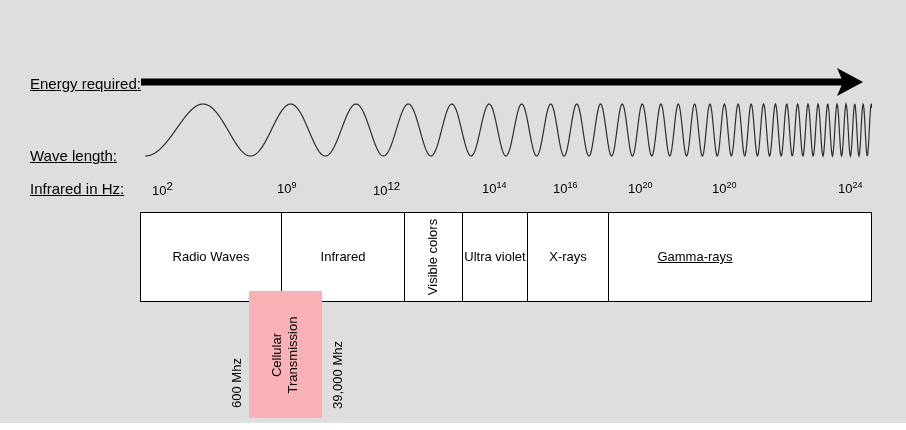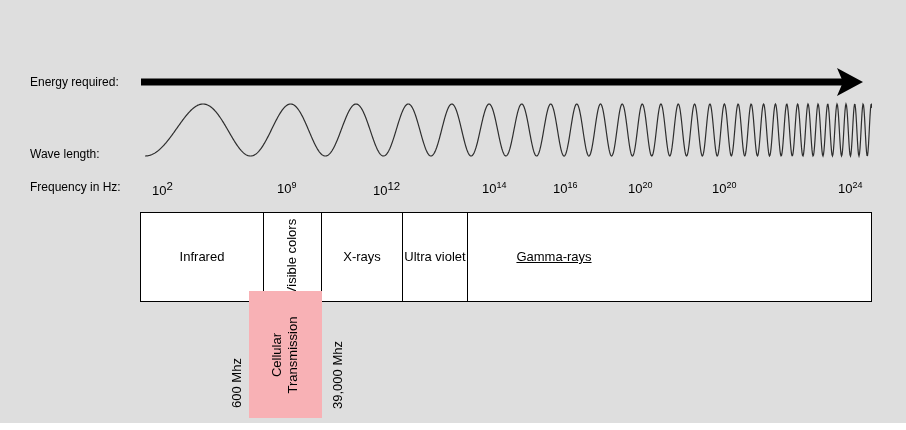--- a/index.html
+++ b/index.html
@@ -10,22 +10,23 @@
   }
   .stage {
     position: relative;
     width: 906px;
     height: 430px;
     background: #dedede;
     overflow: hidden;
   }
   .hlabel {
     position: absolute;
-    font-size: 12px;
+    font-size: 15px;
     white-space: nowrap;
+    text-decoration: underline;
   }
   .abs { position: absolute; }
   .tick {
     position: absolute;
     top: 180px;
     font-size: 13px;
     white-space: nowrap;
   }
   .tick sup.lg { font-size: 11.5px; }
   .tick sup.sm { font-size: 9px; }
@@ -100,43 +101,46 @@
   <svg class="abs" style="left:141px; top:68px" width="723" height="28">
     <rect x="0" y="10.5" width="706" height="7" fill="#000"></rect>
     <polygon points="696,0 722,14 696,28 702,14" fill="#000"></polygon>
   </svg>
 
   <div class="hlabel" style="left:30px; top:147px">Wave length:</div>
   <svg class="abs" style="left:145px; top:100px" width="727" height="62">
     <path id="wavePath" fill="none" stroke="#2e2e2e" stroke-width="1.2" d="M0 56 L0.5 55.99 L1.0 55.97 L1.5 55.93 L2.0 55.88 L2.5 55.81 L3.0 55.72 L3.5 55.62 L4.0 55.51 L4.5 55.38 L5.0 55.23 L5.5 55.07 L6.0 54.89 L6.5 54.70 L7.0 54.49 L7.5 54.26 L8.0 54.02 L8.5 53.77 L9.0 53.49 L9.5 53.21 L10.0 52.91 L10.5 52.59 L11.0 52.26 L11.5 51.91 L12.0 51.55 L12.5 51.18 L13.0 50.79 L13.5 50.38 L14.0 49.97 L14.5 49.54 L15.0 49.09 L15.5 48.63 L16.0 48.16 L16.5 47.68 L17.0 47.18 L17.5 46.67 L18.0 46.15 L18.5 45.61 L19.0 45.07 L19.5 44.51 L20.0 43.95 L20.5 43.37 L21.0 42.78 L21.5 42.18 L22.0 41.57 L22.5 40.96 L23.0 40.33 L23.5 39.70 L24.0 39.06 L24.5 38.41 L25.0 37.75 L25.5 37.09 L26.0 36.42 L26.5 35.74 L27.0 35.06 L27.5 34.37 L28.0 33.68 L28.5 32.99 L29.0 32.29 L29.5 31.59 L30.0 30.89 L30.5 30.18 L31.0 29.47 L31.5 28.77 L32.0 28.06 L32.5 27.35 L33.0 26.64 L33.5 25.94 L34.0 25.23 L34.5 24.53 L35.0 23.83 L35.5 23.13 L36.0 22.44 L36.5 21.75 L37.0 21.07 L37.5 20.39 L38.0 19.72 L38.5 19.06 L39.0 18.40 L39.5 17.75 L40.0 17.11 L40.5 16.48 L41.0 15.86 L41.5 15.25 L42.0 14.64 L42.5 14.05 L43.0 13.48 L43.5 12.91 L44.0 12.36 L44.5 11.82 L45.0 11.29 L45.5 10.78 L46.0 10.29 L46.5 9.80 L47.0 9.34 L47.5 8.89 L48.0 8.46 L48.5 8.05 L49.0 7.65 L49.5 7.27 L50.0 6.91 L50.5 6.57 L51.0 6.25 L51.5 5.95 L52.0 5.67 L52.5 5.41 L53.0 5.17 L53.5 4.95 L54.0 4.76 L54.5 4.58 L55.0 4.43 L55.5 4.30 L56.0 4.19 L56.5 4.11 L57.0 4.05 L57.5 4.01 L58.0 4.00 L58.5 4.01 L59.0 4.04 L59.5 4.10 L60.0 4.18 L60.5 4.29 L61.0 4.42 L61.5 4.57 L62.0 4.75 L62.5 4.96 L63.0 5.18 L63.5 5.43 L64.0 5.71 L64.5 6.00 L65.0 6.33 L65.5 6.67 L66.0 7.04 L66.5 7.43 L67.0 7.84 L67.5 8.28 L68.0 8.74 L68.5 9.22 L69.0 9.72 L69.5 10.24 L70.0 10.79 L70.5 11.35 L71.0 11.93 L71.5 12.54 L72.0 13.16 L72.5 13.80 L73.0 14.46 L73.5 15.13 L74.0 15.82 L74.5 16.53 L75.0 17.25 L75.5 17.99 L76.0 18.74 L76.5 19.51 L77.0 20.28 L77.5 21.07 L78.0 21.87 L78.5 22.68 L79.0 23.50 L79.5 24.33 L80.0 25.16 L80.5 26.01 L81.0 26.86 L81.5 27.71 L82.0 28.57 L82.5 29.43 L83.0 30.29 L83.5 31.15 L84.0 32.02 L84.5 32.88 L85.0 33.75 L85.5 34.61 L86.0 35.46 L86.5 36.31 L87.0 37.16 L87.5 38.00 L88.0 38.83 L88.5 39.66 L89.0 40.47 L89.5 41.27 L90.0 42.07 L90.5 42.85 L91.0 43.61 L91.5 44.36 L92.0 45.10 L92.5 45.82 L93.0 46.52 L93.5 47.20 L94.0 47.87 L94.5 48.51 L95.0 49.14 L95.5 49.74 L96.0 50.32 L96.5 50.87 L97.0 51.40 L97.5 51.91 L98.0 52.38 L98.5 52.84 L99.0 53.26 L99.5 53.66 L100.0 54.02 L100.5 54.36 L101.0 54.67 L101.5 54.95 L102.0 55.19 L102.5 55.41 L103.0 55.59 L103.5 55.74 L104.0 55.85 L104.5 55.94 L105.0 55.98 L105.5 56.00 L106.0 55.98 L106.5 55.93 L107.0 55.84 L107.5 55.72 L108.0 55.56 L108.5 55.37 L109.0 55.15 L109.5 54.89 L110.0 54.59 L110.5 54.26 L111.0 53.90 L111.5 53.51 L112.0 53.08 L112.5 52.62 L113.0 52.13 L113.5 51.60 L114.0 51.04 L114.5 50.46 L115.0 49.84 L115.5 49.20 L116.0 48.52 L116.5 47.82 L117.0 47.09 L117.5 46.34 L118.0 45.56 L118.5 44.75 L119.0 43.93 L119.5 43.08 L120.0 42.21 L120.5 41.32 L121.0 40.42 L121.5 39.49 L122.0 38.55 L122.5 37.60 L123.0 36.63 L123.5 35.65 L124.0 34.66 L124.5 33.66 L125.0 32.66 L125.5 31.64 L126.0 30.63 L126.5 29.61 L127.0 28.59 L127.5 27.57 L128.0 26.55 L128.5 25.53 L129.0 24.52 L129.5 23.52 L130.0 22.52 L130.5 21.54 L131.0 20.56 L131.5 19.60 L132.0 18.66 L132.5 17.73 L133.0 16.82 L133.5 15.92 L134.0 15.05 L134.5 14.20 L135.0 13.38 L135.5 12.58 L136.0 11.81 L136.5 11.07 L137.0 10.36 L137.5 9.68 L138.0 9.03 L138.5 8.42 L139.0 7.84 L139.5 7.30 L140.0 6.79 L140.5 6.33 L141.0 5.90 L141.5 5.52 L142.0 5.18 L142.5 4.88 L143.0 4.62 L143.5 4.40 L144.0 4.24 L144.5 4.11 L145.0 4.03 L145.5 4.00 L146.0 4.01 L146.5 4.08 L147.0 4.18 L147.5 4.34 L148.0 4.54 L148.5 4.79 L149.0 5.08 L149.5 5.42 L150.0 5.81 L150.5 6.24 L151.0 6.71 L151.5 7.24 L152.0 7.80 L152.5 8.41 L153.0 9.06 L153.5 9.75 L154.0 10.48 L154.5 11.24 L155.0 12.05 L155.5 12.89 L156.0 13.77 L156.5 14.68 L157.0 15.62 L157.5 16.59 L158.0 17.58 L158.5 18.61 L159.0 19.66 L159.5 20.73 L160.0 21.82 L160.5 22.93 L161.0 24.06 L161.5 25.20 L162.0 26.35 L162.5 27.52 L163.0 28.68 L163.5 29.86 L164.0 31.04 L164.5 32.21 L165.0 33.39 L165.5 34.56 L166.0 35.72 L166.5 36.87 L167.0 38.02 L167.5 39.14 L168.0 40.25 L168.5 41.34 L169.0 42.41 L169.5 43.45 L170.0 44.47 L170.5 45.45 L171.0 46.41 L171.5 47.33 L172.0 48.22 L172.5 49.07 L173.0 49.87 L173.5 50.64 L174.0 51.36 L174.5 52.03 L175.0 52.66 L175.5 53.24 L176.0 53.77 L176.5 54.24 L177.0 54.66 L177.5 55.02 L178.0 55.33 L178.5 55.58 L179.0 55.78 L179.5 55.91 L180.0 55.98 L180.5 56.00 L181.0 55.95 L181.5 55.84 L182.0 55.67 L182.5 55.44 L183.0 55.15 L183.5 54.80 L184.0 54.39 L184.5 53.92 L185.0 53.39 L185.5 52.81 L186.0 52.17 L186.5 51.47 L187.0 50.72 L187.5 49.91 L188.0 49.06 L188.5 48.16 L189.0 47.21 L189.5 46.21 L190.0 45.17 L190.5 44.10 L191.0 42.98 L191.5 41.83 L192.0 40.65 L192.5 39.44 L193.0 38.20 L193.5 36.94 L194.0 35.66 L194.5 34.36 L195.0 33.05 L195.5 31.73 L196.0 30.40 L196.5 29.06 L197.0 27.73 L197.5 26.40 L198.0 25.08 L198.5 23.76 L199.0 22.47 L199.5 21.19 L200.0 19.93 L200.5 18.69 L201.0 17.49 L201.5 16.31 L202.0 15.17 L202.5 14.07 L203.0 13.02 L203.5 12.00 L204.0 11.04 L204.5 10.12 L205.0 9.26 L205.5 8.46 L206.0 7.72 L206.5 7.03 L207.0 6.42 L207.5 5.86 L208.0 5.38 L208.5 4.97 L209.0 4.63 L209.5 4.36 L210.0 4.16 L210.5 4.04 L211.0 4.00 L211.5 4.03 L212.0 4.14 L212.5 4.33 L213.0 4.59 L213.5 4.94 L214.0 5.35 L214.5 5.84 L215.0 6.41 L215.5 7.05 L216.0 7.76 L216.5 8.54 L217.0 9.39 L217.5 10.30 L218.0 11.27 L218.5 12.31 L219.0 13.40 L219.5 14.55 L220.0 15.74 L220.5 16.99 L221.0 18.28 L221.5 19.61 L222.0 20.97 L222.5 22.36 L223.0 23.79 L223.5 25.23 L224.0 26.70 L224.5 28.17 L225.0 29.66 L225.5 31.15 L226.0 32.64 L226.5 34.12 L227.0 35.60 L227.5 37.05 L228.0 38.49 L228.5 39.90 L229.0 41.28 L229.5 42.62 L230.0 43.93 L230.5 45.18 L231.0 46.39 L231.5 47.55 L232.0 48.64 L232.5 49.68 L233.0 50.65 L233.5 51.54 L234.0 52.37 L234.5 53.11 L235.0 53.78 L235.5 54.36 L236.0 54.86 L236.5 55.27 L237.0 55.59 L237.5 55.82 L238.0 55.96 L238.5 56.00 L239.0 55.95 L239.5 55.80 L240.0 55.56 L240.5 55.22 L241.0 54.79 L241.5 54.27 L242.0 53.65 L242.5 52.95 L243.0 52.15 L243.5 51.28 L244.0 50.32 L244.5 49.28 L245.0 48.17 L245.5 46.98 L246.0 45.73 L246.5 44.41 L247.0 43.04 L247.5 41.61 L248.0 40.13 L248.5 38.62 L249.0 37.06 L249.5 35.48 L250.0 33.86 L250.5 32.24 L251.0 30.59 L251.5 28.95 L252.0 27.30 L252.5 25.67 L253.0 24.04 L253.5 22.44 L254.0 20.87 L254.5 19.33 L255.0 17.83 L255.5 16.38 L256.0 14.98 L256.5 13.64 L257.0 12.37 L257.5 11.17 L258.0 10.04 L258.5 9.00 L259.0 8.05 L259.5 7.19 L260.0 6.42 L260.5 5.75 L261.0 5.19 L261.5 4.73 L262.0 4.38 L262.5 4.15 L263.0 4.02 L263.5 4.01 L264.0 4.11 L264.5 4.33 L265.0 4.66 L265.5 5.11 L266.0 5.67 L266.5 6.34 L267.0 7.12 L267.5 8.00 L268.0 8.98 L268.5 10.07 L269.0 11.24 L269.5 12.51 L270.0 13.85 L270.5 15.28 L271.0 16.77 L271.5 18.33 L272.0 19.95 L272.5 21.62 L273.0 23.33 L273.5 25.08 L274.0 26.85 L274.5 28.64 L275.0 30.44 L275.5 32.25 L276.0 34.04 L276.5 35.82 L277.0 37.58 L277.5 39.30 L278.0 40.97 L278.5 42.60 L279.0 44.17 L279.5 45.67 L280.0 47.10 L280.5 48.44 L281.0 49.69 L281.5 50.85 L282.0 51.90 L282.5 52.84 L283.0 53.67 L283.5 54.38 L284.0 54.97 L284.5 55.42 L285.0 55.75 L285.5 55.94 L286.0 56.00 L286.5 55.92 L287.0 55.71 L287.5 55.36 L288.0 54.87 L288.5 54.25 L289.0 53.50 L289.5 52.62 L290.0 51.62 L290.5 50.50 L291.0 49.27 L291.5 47.93 L292.0 46.49 L292.5 44.96 L293.0 43.34 L293.5 41.64 L294.0 39.88 L294.5 38.05 L295.0 36.18 L295.5 34.27 L296.0 32.34 L296.5 30.38 L297.0 28.42 L297.5 26.47 L298.0 24.53 L298.5 22.62 L299.0 20.75 L299.5 18.93 L300.0 17.17 L300.5 15.48 L301.0 13.87 L301.5 12.35 L302.0 10.94 L302.5 9.64 L303.0 8.45 L303.5 7.39 L304.0 6.47 L304.5 5.68 L305.0 5.04 L305.5 4.55 L306.0 4.21 L306.5 4.03 L307.0 4.01 L307.5 4.15 L308.0 4.45 L308.5 4.91 L309.0 5.52 L309.5 6.29 L310.0 7.21 L310.5 8.28 L311.0 9.48 L311.5 10.82 L312.0 12.28 L312.5 13.86 L313.0 15.54 L313.5 17.32 L314.0 19.19 L314.5 21.13 L315.0 23.13 L315.5 25.18 L316.0 27.27 L316.5 29.38 L317.0 31.49 L317.5 33.60 L318.0 35.69 L318.5 37.75 L319.0 39.76 L319.5 41.70 L320.0 43.57 L320.5 45.36 L321.0 47.04 L321.5 48.60 L322.0 50.04 L322.5 51.35 L323.0 52.51 L323.5 53.52 L324.0 54.36 L324.5 55.04 L325.0 55.54 L325.5 55.86 L326.0 55.99 L326.5 55.95 L327.0 55.71 L327.5 55.30 L328.0 54.70 L328.5 53.92 L329.0 52.96 L329.5 51.84 L330.0 50.55 L330.5 49.11 L331.0 47.53 L331.5 45.81 L332.0 43.97 L332.5 42.03 L333.0 39.99 L333.5 37.87 L334.0 35.69 L334.5 33.46 L335.0 31.20 L335.5 28.93 L336.0 26.66 L336.5 24.42 L337.0 22.21 L337.5 20.06 L338.0 17.98 L338.5 15.99 L339.0 14.11 L339.5 12.35 L340.0 10.72 L340.5 9.24 L341.0 7.93 L341.5 6.79 L342.0 5.84 L342.5 5.07 L343.0 4.51 L343.5 4.15 L344.0 4.00 L344.5 4.07 L345.0 4.35 L345.5 4.84 L346.0 5.53 L346.5 6.44 L347.0 7.54 L347.5 8.83 L348.0 10.30 L348.5 11.94 L349.0 13.74 L349.5 15.67 L350.0 17.74 L350.5 19.91 L351.0 22.17 L351.5 24.51 L352.0 26.89 L352.5 29.31 L353.0 31.74 L353.5 34.16 L354.0 36.55 L354.5 38.88 L355.0 41.14 L355.5 43.30 L356.0 45.35 L356.5 47.27 L357.0 49.03 L357.5 50.63 L358.0 52.04 L358.5 53.26 L359.0 54.26 L359.5 55.04 L360.0 55.60 L360.5 55.92 L361.0 56.00 L361.5 55.83 L362.0 55.43 L362.5 54.79 L363.0 53.91 L363.5 52.80 L364.0 51.48 L364.5 49.94 L365.0 48.22 L365.5 46.31 L366.0 44.25 L366.5 42.04 L367.0 39.72 L367.5 37.29 L368.0 34.79 L368.5 32.23 L369.0 29.65 L369.5 27.07 L370.0 24.51 L370.5 22.00 L371.0 19.57 L371.5 17.23 L372.0 15.02 L372.5 12.96 L373.0 11.07 L373.5 9.37 L374.0 7.87 L374.5 6.60 L375.0 5.57 L375.5 4.79 L376.0 4.27 L376.5 4.02 L377.0 4.05 L377.5 4.34 L378.0 4.91 L378.5 5.74 L379.0 6.83 L379.5 8.18 L380.0 9.76 L380.5 11.56 L381.0 13.56 L381.5 15.75 L382.0 18.09 L382.5 20.57 L383.0 23.16 L383.5 25.83 L384.0 28.55 L384.5 31.29 L385.0 34.02 L385.5 36.72 L386.0 39.34 L386.5 41.86 L387.0 44.25 L387.5 46.49 L388.0 48.54 L388.5 50.38 L389.0 51.99 L389.5 53.35 L390.0 54.45 L390.5 55.26 L391.0 55.78 L391.5 55.99 L392.0 55.90 L392.5 55.51 L393.0 54.81 L393.5 53.82 L394.0 52.54 L394.5 50.98 L395.0 49.17 L395.5 47.13 L396.0 44.87 L396.5 42.43 L397.0 39.84 L397.5 37.11 L398.0 34.30 L398.5 31.42 L399.0 28.52 L399.5 25.64 L400.0 22.80 L400.5 20.05 L401.0 17.42 L401.5 14.94 L402.0 12.65 L402.5 10.58 L403.0 8.75 L403.5 7.19 L404.0 5.92 L404.5 4.96 L405.0 4.33 L405.5 4.03 L406.0 4.06 L406.5 4.44 L407.0 5.16 L407.5 6.21 L408.0 7.57 L408.5 9.24 L409.0 11.19 L409.5 13.39 L410.0 15.83 L410.5 18.46 L411.0 21.25 L411.5 24.17 L412.0 27.17 L412.5 30.22 L413.0 33.27 L413.5 36.28 L414.0 39.21 L414.5 42.02 L415.0 44.66 L415.5 47.10 L416.0 49.31 L416.5 51.24 L417.0 52.88 L417.5 54.19 L418.0 55.16 L418.5 55.76 L419.0 56.00 L419.5 55.85 L420.0 55.34 L420.5 54.44 L421.0 53.19 L421.5 51.59 L422.0 49.68 L422.5 47.46 L423.0 44.98 L423.5 42.27 L424.0 39.37 L424.5 36.33 L425.0 33.18 L425.5 29.98 L426.0 26.77 L426.5 23.61 L427.0 20.53 L427.5 17.60 L428.0 14.86 L428.5 12.34 L429.0 10.10 L429.5 8.16 L430.0 6.57 L430.5 5.34 L431.0 4.50 L431.5 4.06 L432.0 4.04 L432.5 4.44 L433.0 5.24 L433.5 6.45 L434.0 8.04 L434.5 10.00 L435.0 12.28 L435.5 14.86 L436.0 17.70 L436.5 20.74 L437.0 23.94 L437.5 27.25 L438.0 30.61 L438.5 33.97 L439.0 37.27 L439.5 40.45 L440.0 43.46 L440.5 46.25 L441.0 48.76 L441.5 50.95 L442.0 52.79 L442.5 54.24 L443.0 55.27 L443.5 55.85 L444.0 55.99 L444.5 55.67 L445.0 54.90 L445.5 53.68 L446.0 52.04 L446.5 50.00 L447.0 47.60 L447.5 44.88 L448.0 41.89 L448.5 38.67 L449.0 35.29 L449.5 31.81 L450.0 28.29 L450.5 24.79 L451.0 21.38 L451.5 18.12 L452.0 15.08 L452.5 12.32 L453.0 9.88 L453.5 7.81 L454.0 6.16 L454.5 4.96 L455.0 4.23 L455.5 4.00 L456.0 4.26 L456.5 5.03 L457.0 6.27 L457.5 7.98 L458.0 10.12 L458.5 12.66 L459.0 15.54 L459.5 18.71 L460.0 22.11 L460.5 25.68 L461.0 29.34 L461.5 33.01 L462.0 36.64 L462.5 40.14 L463.0 43.43 L463.5 46.47 L464.0 49.17 L464.5 51.48 L465.0 53.36 L465.5 54.75 L466.0 55.64 L466.5 55.99 L467.0 55.81 L467.5 55.08 L468.0 53.82 L468.5 52.05 L469.0 49.82 L469.5 47.15 L470.0 44.12 L470.5 40.78 L471.0 37.19 L471.5 33.45 L472.0 29.62 L472.5 25.80 L473.0 22.06 L473.5 18.49 L474.0 15.16 L474.5 12.16 L475.0 9.54 L475.5 7.38 L476.0 5.72 L476.5 4.60 L477.0 4.06 L477.5 4.09 L478.0 4.72 L478.5 5.93 L479.0 7.69 L479.5 9.97 L480.0 12.71 L480.5 15.86 L481.0 19.34 L481.5 23.08 L482.0 26.99 L482.5 30.98 L483.0 34.95 L483.5 38.81 L484.0 42.47 L484.5 45.84 L485.0 48.83 L485.5 51.38 L486.0 53.42 L486.5 54.89 L487.0 55.75 L487.5 56.00 L488.0 55.60 L488.5 54.57 L489.0 52.93 L489.5 50.72 L490.0 47.99 L490.5 44.80 L491.0 41.24 L491.5 37.39 L492.0 33.34 L492.5 29.20 L493.0 25.07 L493.5 21.06 L494.0 17.27 L494.5 13.81 L495.0 10.75 L495.5 8.19 L496.0 6.20 L496.5 4.82 L497.0 4.10 L497.5 4.07 L498.0 4.72 L498.5 6.05 L499.0 8.01 L499.5 10.58 L500.0 13.66 L500.5 17.20 L501.0 21.09 L501.5 25.22 L502.0 29.50 L502.5 33.80 L503.0 38.00 L503.5 41.99 L504.0 45.65 L504.5 48.89 L505.0 51.60 L505.5 53.72 L506.0 55.16 L506.5 55.90 L507.0 55.91 L507.5 55.18 L508.0 53.73 L508.5 51.59 L509.0 48.82 L509.5 45.51 L510.0 41.74 L510.5 37.62 L511.0 33.27 L511.5 28.82 L512.0 24.39 L512.5 20.12 L513.0 16.13 L513.5 12.55 L514.0 9.49 L514.5 7.04 L515.0 5.27 L515.5 4.25 L516.0 4.02 L516.5 4.57 L517.0 5.90 L517.5 7.98 L518.0 10.74 L518.5 14.11 L519.0 17.97 L519.5 22.22 L520.0 26.72 L520.5 31.33 L521.0 35.91 L521.5 40.31 L522.0 44.38 L522.5 48.01 L523.0 51.07 L523.5 53.45 L524.0 55.08 L524.5 55.90 L525.0 55.88 L525.5 55.01 L526.0 53.32 L526.5 50.86 L527.0 47.70 L527.5 43.95 L528.0 39.73 L528.5 35.17 L529.0 30.43 L529.5 25.67 L530.0 21.05 L530.5 16.72 L531.0 12.83 L531.5 9.53 L532.0 6.92 L532.5 5.10 L533.0 4.15 L533.5 4.08 L534.0 4.93 L534.5 6.65 L535.0 9.20 L535.5 12.48 L536.0 16.40 L536.5 20.80 L537.0 25.54 L537.5 30.45 L538.0 35.35 L538.5 40.07 L539.0 44.43 L539.5 48.28 L540.0 51.46 L540.5 53.87 L541.0 55.40 L541.5 55.99 L542.0 55.62 L542.5 54.30 L543.0 52.07 L543.5 49.00 L544.0 45.21 L544.5 40.84 L545.0 36.05 L545.5 31.02 L546.0 25.95 L546.5 21.01 L547.0 16.42 L547.5 12.34 L548.0 8.94 L548.5 6.35 L549.0 4.69 L549.5 4.01 L550.0 4.36 L550.5 5.73 L551.0 8.06 L551.5 11.27 L552.0 15.24 L552.5 19.80 L553.0 24.79 L553.5 30.00 L554.0 35.22 L554.5 40.23 L555.0 44.84 L555.5 48.84 L556.0 52.08 L556.5 54.40 L557.0 55.72 L557.5 55.96 L558.0 55.11 L558.5 53.21 L559.0 50.32 L559.5 46.57 L560.0 42.10 L560.5 37.11 L561.0 31.81 L561.5 26.41 L562.0 21.16 L562.5 16.29 L563.0 12.00 L563.5 8.49 L564.0 5.92 L564.5 4.40 L565.0 4.02 L565.5 4.78 L566.0 6.67 L566.5 9.61 L567.0 13.47 L567.5 18.08 L568.0 23.24 L568.5 28.72 L569.0 34.26 L569.5 39.62 L570.0 44.55 L570.5 48.82 L571.0 52.22 L571.5 54.60 L572.0 55.83 L572.5 55.86 L573.0 54.67 L573.5 52.32 L574.0 48.90 L574.5 44.58 L575.0 39.55 L575.5 34.06 L576.0 28.36 L576.5 22.73 L577.0 17.44 L577.5 12.75 L578.0 8.90 L578.5 6.07 L579.0 4.42 L579.5 4.02 L580.0 4.92 L580.5 7.06 L581.0 10.36 L581.5 14.64 L582.0 19.71 L582.5 25.30 L583.0 31.15 L583.5 36.95 L584.0 42.40 L584.5 47.23 L585.0 51.18 L585.5 54.04 L586.0 55.66 L586.5 55.94 L587.0 54.87 L587.5 52.49 L588.0 48.92 L588.5 44.34 L589.0 38.99 L589.5 33.15 L590.0 27.14 L590.5 21.26 L591.0 15.85 L591.5 11.19 L592.0 7.54 L592.5 5.11 L593.0 4.05 L593.5 4.40 L594.0 6.17 L594.5 9.26 L595.0 13.52 L595.5 18.70 L596.0 24.52 L596.5 30.66 L597.0 36.78 L597.5 42.52 L598.0 47.56 L598.5 51.61 L599.0 54.43 L599.5 55.85 L600.0 55.77 L600.5 54.20 L601.0 51.22 L601.5 47.00 L602.0 41.77 L602.5 35.83 L603.0 29.54 L603.5 23.27 L604.0 17.38 L604.5 12.24 L605.0 8.15 L605.5 5.38 L606.0 4.08 L606.5 4.36 L607.0 6.20 L607.5 9.50 L608.0 14.07 L608.5 19.62 L609.0 25.83 L609.5 32.31 L610.0 38.66 L610.5 44.47 L611.0 49.39 L611.5 53.10 L612.0 55.35 L612.5 55.99 L613.0 54.98 L613.5 52.36 L614.0 48.30 L614.5 43.06 L615.0 36.95 L615.5 30.39 L616.0 23.78 L616.5 17.58 L617.0 12.17 L617.5 7.94 L618.0 5.16 L618.5 4.02 L619.0 4.62 L619.5 6.92 L620.0 10.78 L620.5 15.94 L621.0 22.07 L621.5 28.75 L622.0 35.53 L622.5 41.94 L623.0 47.54 L623.5 51.93 L624.0 54.82 L624.5 55.98 L625.0 55.33 L625.5 52.90 L626.0 48.85 L626.5 43.46 L627.0 37.10 L627.5 30.23 L628.0 23.33 L628.5 16.89 L629.0 11.39 L629.5 7.22 L630.0 4.70 L630.5 4.02 L631.0 5.24 L631.5 8.28 L632.0 12.93 L632.5 18.85 L633.0 25.61 L633.5 32.71 L634.0 39.62 L634.5 45.82 L635.0 50.84 L635.5 54.29 L636.0 55.90 L636.5 55.54 L637.0 53.22 L637.5 49.11 L638.0 43.51 L638.5 36.86 L639.0 29.67 L639.5 22.48 L640.0 15.88 L640.5 10.37 L641.0 6.40 L641.5 4.29 L642.0 4.23 L642.5 6.23 L643.0 10.13 L643.5 15.64 L644.0 22.33 L644.5 29.64 L645.0 37.00 L645.5 43.81 L646.0 49.49 L646.5 53.57 L647.0 55.72 L647.5 55.74 L648.0 53.61 L648.5 49.50 L649.0 43.75 L649.5 36.83 L650.0 29.32 L650.5 21.85 L651.0 15.06 L651.5 9.54 L652.0 5.77 L652.5 4.08 L653.0 4.62 L653.5 7.38 L654.0 12.11 L654.5 18.41 L655.0 25.75 L655.5 33.47 L656.0 40.90 L656.5 47.38 L657.0 52.32 L657.5 55.27 L658.0 55.95 L658.5 54.29 L659.0 50.43 L659.5 44.70 L660.0 37.62 L660.5 29.83 L661.0 22.04 L661.5 14.98 L662.0 9.28 L662.5 5.51 L663.0 4.02 L663.5 4.96 L664.0 8.25 L664.5 13.61 L665.0 20.53 L665.5 28.37 L666.0 36.37 L666.5 43.78 L667.0 49.88 L667.5 54.07 L668.0 55.93 L668.5 55.27 L669.0 52.13 L669.5 46.83 L670.0 39.85 L670.5 31.89 L671.0 23.72 L671.5 16.17 L672.0 9.98 L672.5 5.80 L673.0 4.04 L673.5 4.91 L674.0 8.32 L674.5 13.95 L675.0 21.24 L675.5 29.43 L676.0 37.71 L676.5 45.19 L677.0 51.12 L677.5 54.85 L678.0 55.99 L678.5 54.40 L679.0 50.24 L679.5 43.92 L680.0 36.11 L680.5 27.64 L681.0 19.40 L681.5 12.29 L682.0 7.08 L682.5 4.33 L683.0 4.38 L683.5 7.22 L684.0 12.56 L684.5 19.83 L685.0 28.23 L685.5 36.85 L686.0 44.72 L686.5 50.96 L687.0 54.87 L687.5 55.98 L688.0 54.16 L688.5 49.60 L689.0 42.80 L689.5 34.53 L690.0 25.72 L690.5 17.39 L691.0 10.50 L691.5 5.86 L692.0 4.02 L692.5 5.21 L693.0 9.32 L693.5 15.86 L694.0 24.09 L694.5 33.04 L695.0 41.64 L695.5 48.87 L696.0 53.84 L696.5 55.95 L697.0 54.93 L697.5 50.88 L698.0 44.28 L698.5 35.92 L699.0 26.81 L699.5 18.09 L700.0 10.82 L700.5 5.92 L701.0 4.01 L701.5 5.35 L702.0 9.79 L702.5 16.79 L703.0 25.47 L703.5 34.74 L704.0 43.42 L704.5 50.40 L705.0 54.78 L705.5 55.96 L706.0 53.79 L706.5 48.52 L707.0 40.83 L707.5 31.70 L708.0 22.33 L708.5 13.96 L709.0 7.70 L709.5 4.39 L710.0 4.49 L710.5 8.01 L711.0 14.49 L711.5 23.08 L712.0 32.62 L712.5 41.83 L713.0 49.43 L713.5 54.39 L714.0 56.00 L714.5 54.02 L715.0 48.71 L715.5 40.79 L716.0 31.34 L716.5 21.69 L717.0 13.20 L717.5 7.06 L718.0 4.16 L718.5 4.94 L719.0 9.29 L719.5 16.63 L720.0 25.90 L720.5 35.79 L721.0 44.85 L721.5 51.77 L722.0 55.51 L722.5 55.52 L723.0 51.78 L723.5 44.80 L724.0 35.62 L724.5 25.58 L725.0 16.19 L725.5 8.85 L726.0 4.68 L726.5 4.34 L727.0 7.89"></path>
   </svg>
 
-  <div class="hlabel" style="left:30px; top:180px">Frequency in Hz:</div>
+  <div class="hlabel" style="left:30px; top:180px">Infrared in Hz:</div>
 
   <div class="tick" style="left:152px"><span>10</span><sup class="lg">2</sup></div>
   <div class="tick" style="left:277px"><span>10</span><sup class="sm">9</sup></div>
   <div class="tick" style="left:373px"><span>10</span><sup class="lg">12</sup></div>
   <div class="tick" style="left:482px"><span>10</span><sup class="sm">14</sup></div>
   <div class="tick" style="left:553px"><span>10</span><sup class="sm">16</sup></div>
   <div class="tick" style="left:628px"><span>10</span><sup class="sm">20</sup></div>
   <div class="tick" style="left:712px"><span>10</span><sup class="sm">20</sup></div>
   <div class="tick" style="left:838px"><span>10</span><sup class="sm">24</sup></div>
 
   <div class="spectrum">
+    <div class="cell" style="width:141px">
+        <span>Radio Waves</span>
+      </div>
     <div class="cell" style="width:123px">
         <span>Infrared</span>
       </div>
     <div class="cell vert" style="width:58px">
         <span>Visible colors</span>
       </div>
+    <div class="cell" style="width:65px">
+        <span>Ultra violet</span>
+      </div>
     <div class="cell" style="width:81px">
         <span>X-rays</span>
-      </div>
-    <div class="cell" style="width:65px">
-        <span>Ultra violet</span>
       </div>
     <div class="cell last" style="width:172px">
         <span>Gamma-rays</span>
       </div>
   </div>
 
   <div class="cellbox">
     <span>Cellular
 Transmission</span>
   </div>

